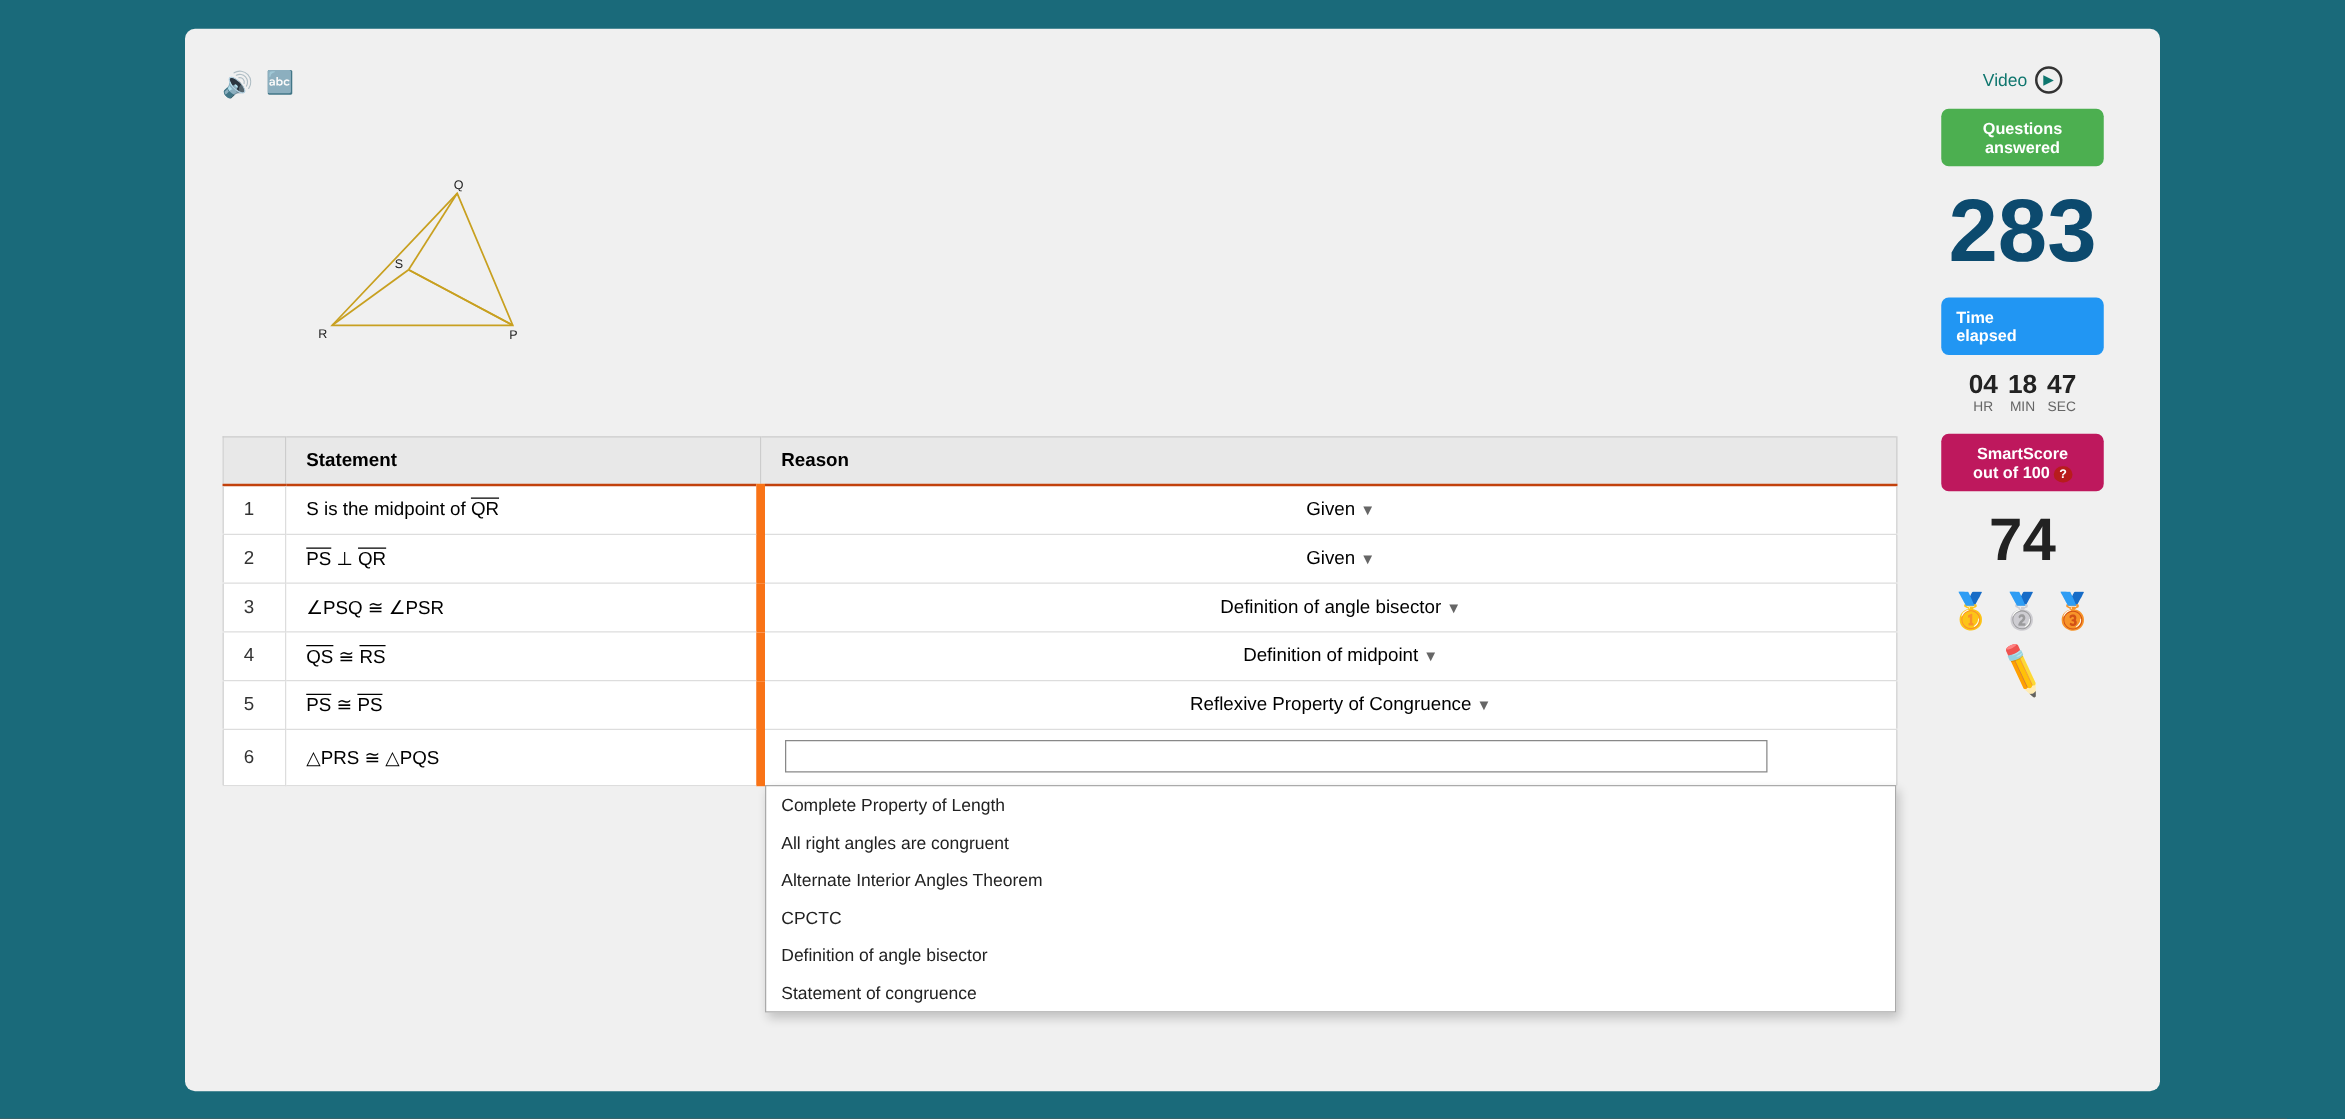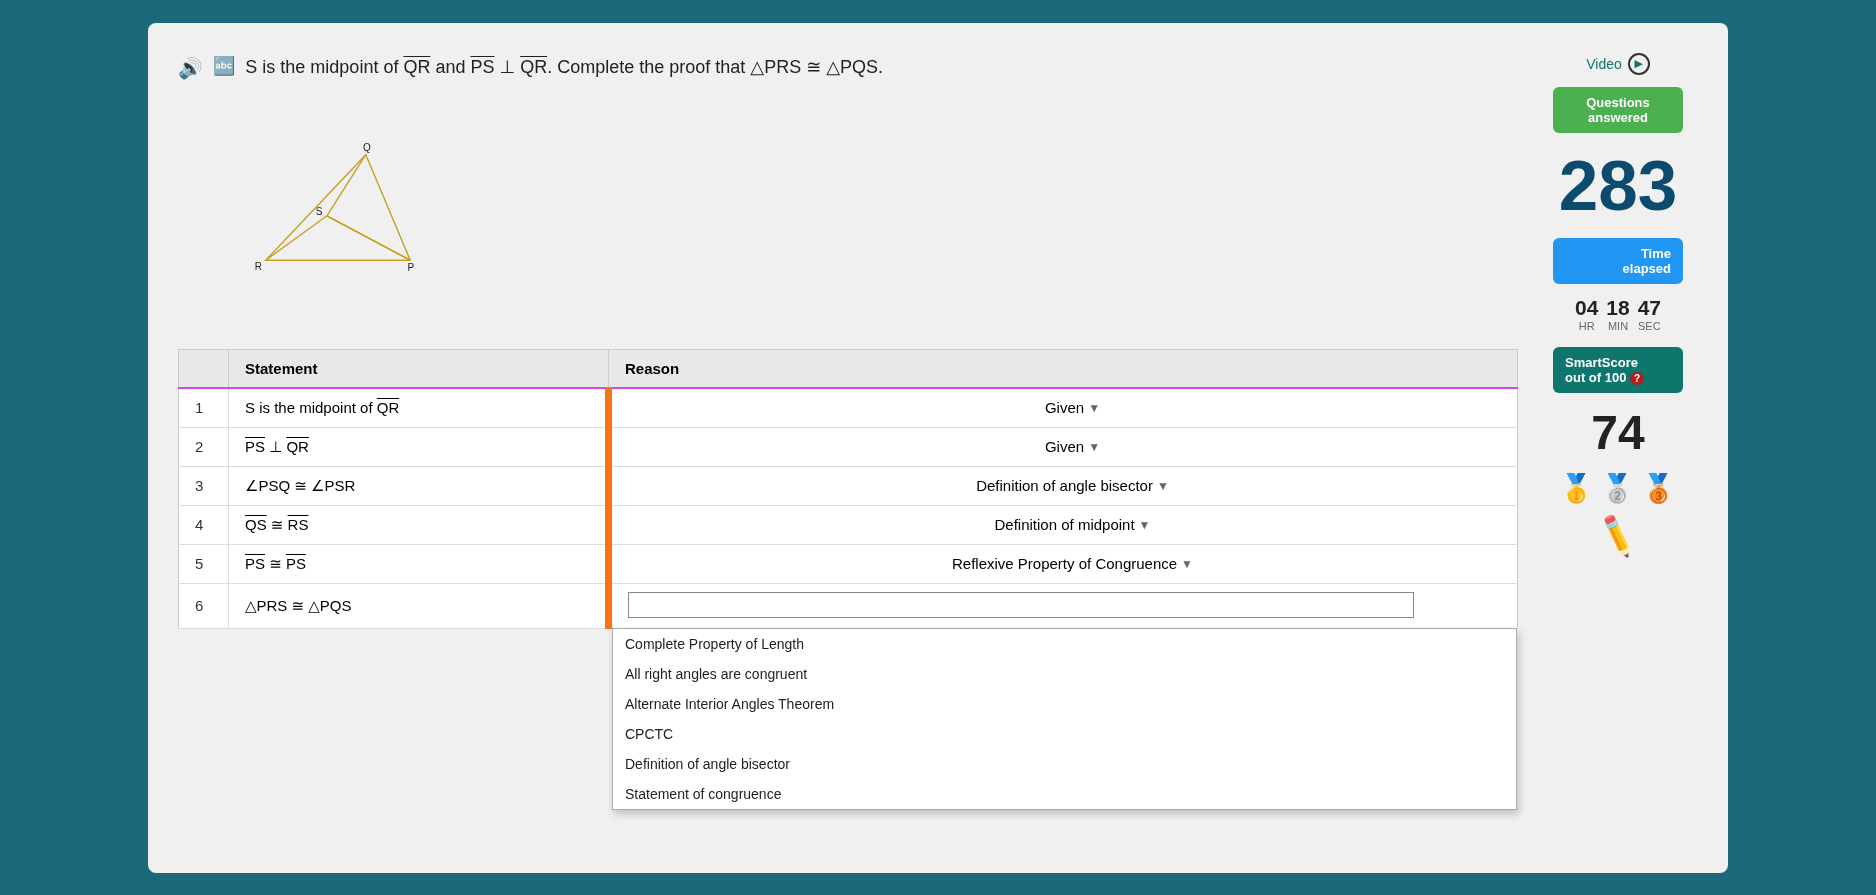--- a/index.html
+++ b/index.html
@@ -78,21 +78,21 @@
       background: white;
       border: 1px solid #ccc;
       margin-top: 10px;
     }
     .proof-table th {
       background: #e8e8e8;
       padding: 10px 16px;
       text-align: left;
       font-weight: bold;
       font-size: 15px;
-      border-bottom: 2px solid #d946ef;
+      border-bottom: 2px solid #c2410c;
       border-right: 1px solid #ccc;
     }
     .proof-table td {
       padding: 10px 16px;
       font-size: 15px;
       border-bottom: 1px solid #ddd;
       vertical-align: middle;
     }
     .proof-table td:first-child {
       width: 50px;
@@ -184,21 +184,21 @@
     .score-number {
       font-size: 71px;
       font-weight: bold;
       color: #0c4a6e;
     }
     .time-elapsed-btn {
       background: #2196f3;
       color: white;
       border-radius: 6px;
       padding: 8px 12px;
-      text-align: right;
+      text-align: left;
       font-size: 13px;
       font-weight: bold;
       width: 130px;
     }
     .time-display {
       display: flex;
       gap: 8px;
       align-items: flex-end;
       font-size: 14px;
     }
@@ -206,25 +206,25 @@
       font-size: 21px;
       font-weight: bold;
       color: #222;
     }
     .time-label {
       font-size: 11px;
       color: #666;
       padding-bottom: 3px;
     }
     .smart-score-btn {
-      background: #0f766e;
+      background: #be185d;
       color: white;
       border-radius: 6px;
       padding: 8px 12px;
-      text-align: left;
+      text-align: center;
       font-size: 13px;
       font-weight: bold;
       width: 130px;
     }
     .smart-score-num {
       font-size: 48px;
       font-weight: bold;
       color: #222;
     }
     .medals-row {
@@ -253,23 +253,20 @@
 <body>
 
 <div class="screen">
   <div class="main-card">
 
     <div class="content-area">
 
       <div class="problem-header">
         <span class="sound-icon">🔊</span>
         <span class="translate-icon">🔤</span>
-        <span class="problem-text">
-          S is the midpoint of <span class="overline">QR</span> and <span class="overline">PS</span> ⊥ <span class="overline">QR</span>. Complete the proof that △PRS ≅ △PQS.
-        </span>
       </div>
 
       <div class="diagram-area">
         <svg class="triangle-diagram" viewBox="0 0 360 230">
 
           <polygon points="230,10 50,200 310,200" fill="none" stroke="#c8a020" stroke-width="2.5"></polygon>
 
           <line x1="160" y1="120" x2="50" y2="200" stroke="#c8a020" stroke-width="2.5"></line>
           <line x1="160" y1="120" x2="310" y2="200" stroke="#c8a020" stroke-width="2.5"></line>
           <line x1="160" y1="120" x2="230" y2="10" stroke="#c8a020" stroke-width="2.5"></line>

